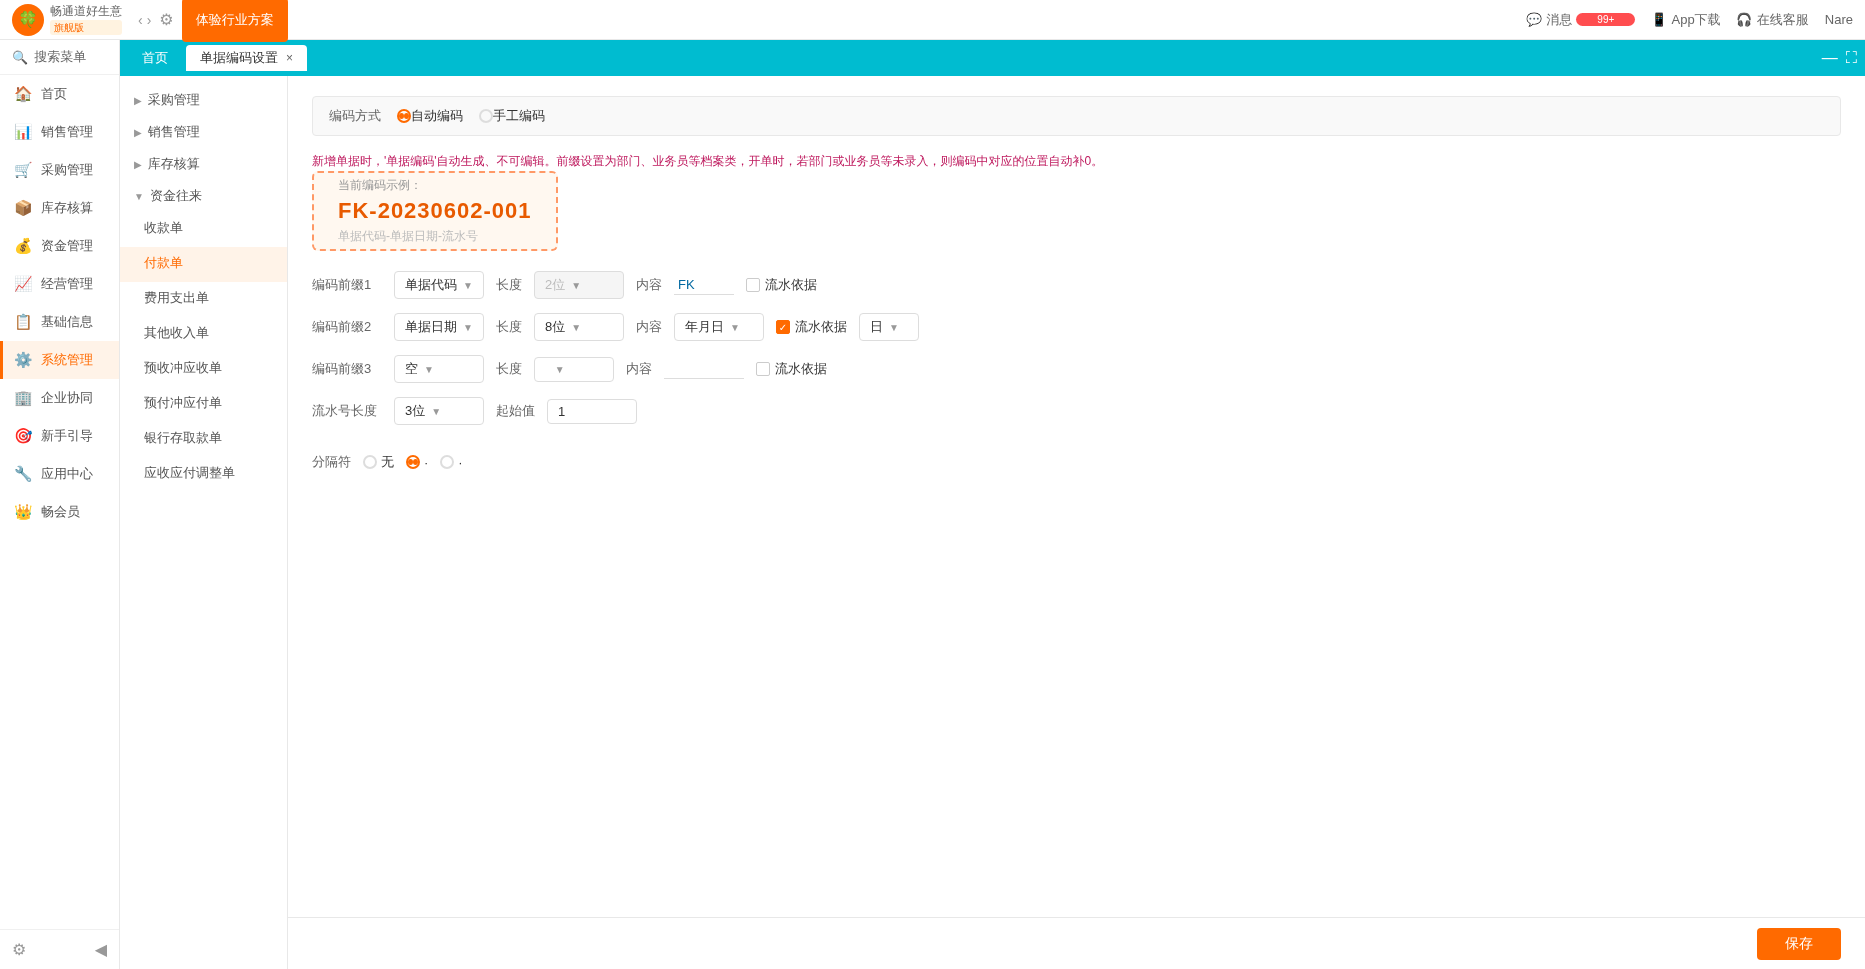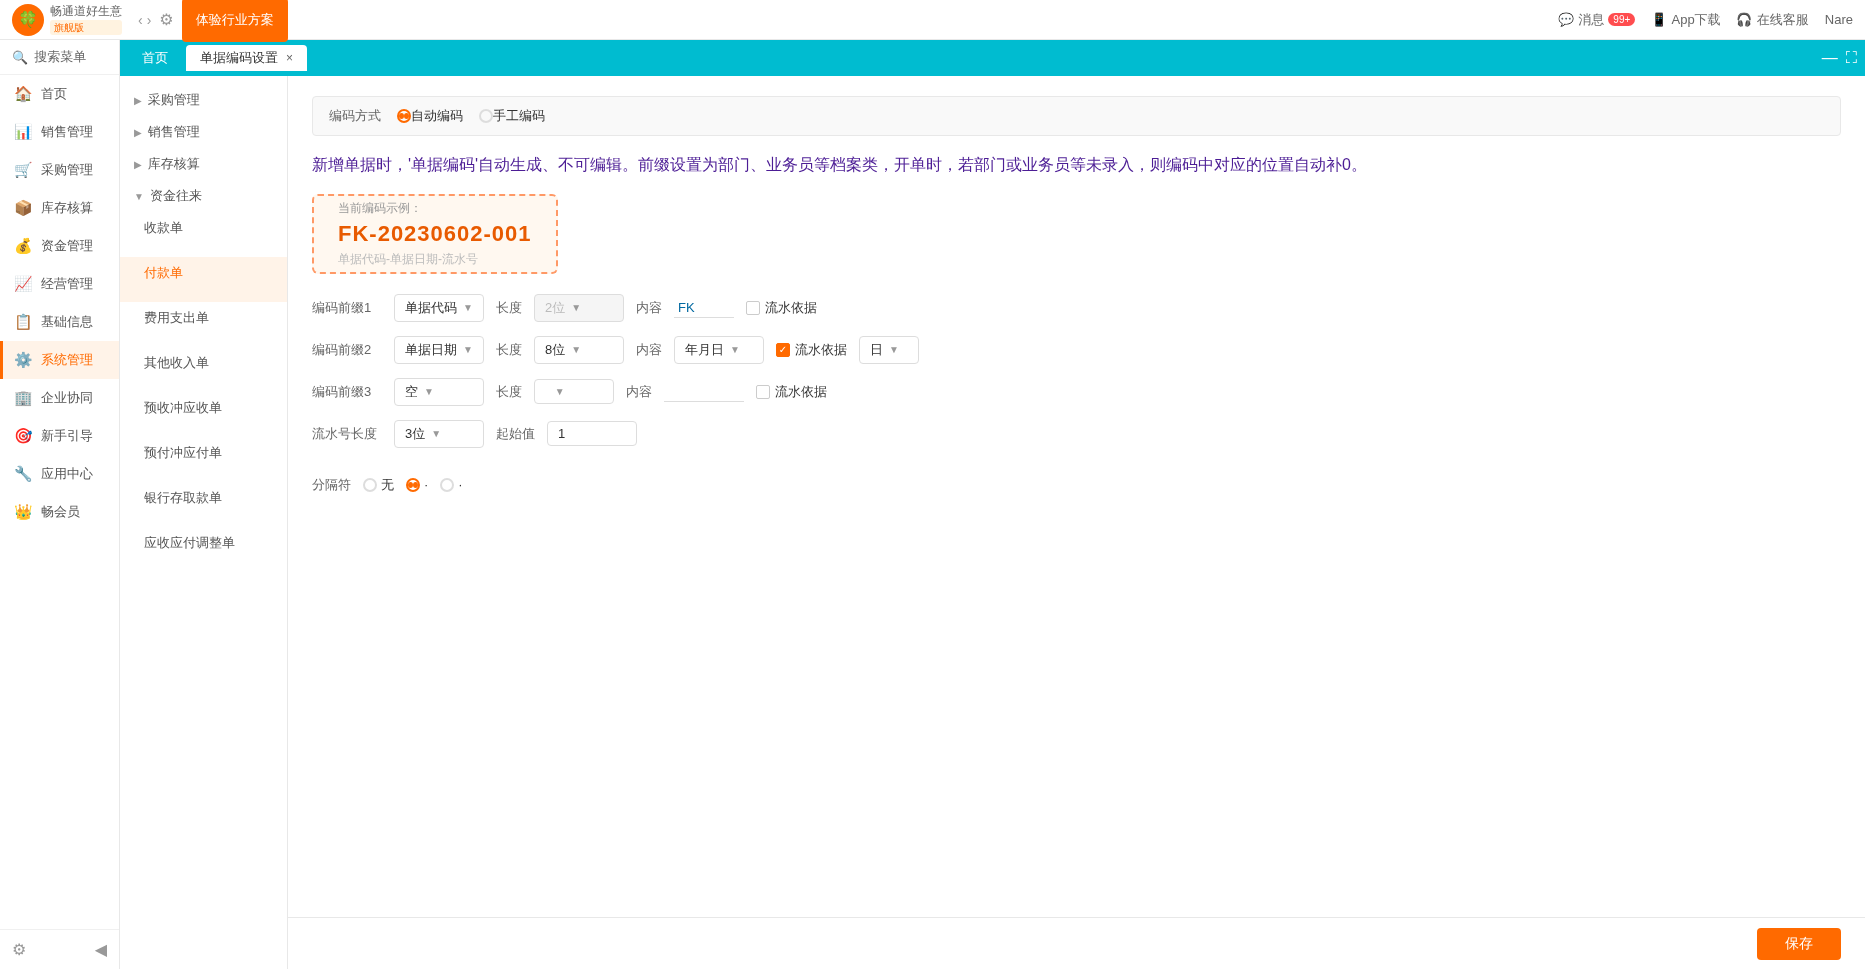--- a/index.html
+++ b/index.html
@@ -22,21 +22,21 @@
     .top-bar-logo { display: flex; align-items: center; gap: 6px; }
     .logo-icon { width: 32px; height: 32px; background: #ff6a00; border-radius: 50%; display: flex; align-items: center; justify-content: center; color: white; font-size: 16px; }
     .logo-text { font-size: 12px; color: #666; line-height: 1.3; }
     .logo-badge { font-size: 10px; color: #ff6a00; background: #fff3e0; border-radius: 3px; padding: 1px 4px; }
     .nav-arrows { display: flex; gap: 4px; color: #999; font-size: 14px; margin-left: 8px; }
     .nav-arrows span { cursor: pointer; }
     .settings-icon { color: #999; cursor: pointer; font-size: 16px; }
     .industry-btn { background: #ff6a00; color: white; border: none; border-radius: 4px; padding: 13px 14px; cursor: pointer; font-size: 13px; }
     .top-bar-right { display: flex; align-items: center; gap: 16px; }
     .top-right-item { display: flex; align-items: center; gap: 4px; color: #666; cursor: pointer; font-size: 13px; }
-    .badge { background: #ff4d4f; color: white; border-radius: 10px; padding: 1px 5px; font-size: 10px; }
+    .badge { background: #ff4d4f; color: white; border-radius: 10px; padding: 1px 21px; font-size: 10px; }
     .user-name { color: #666; font-size: 13px; }
 
     
     .sidebar {
       position: fixed;
       top: 0; left: 0;
       width: 120px;
       height: 100vh;
       background: #fff;
       border-right: 1px solid #e8e8e8;
@@ -151,21 +151,21 @@
       display: flex;
       align-items: center;
       gap: 6px;
       padding: 7px 14px;
       cursor: pointer;
       color: #555;
       font-size: 13px;
     }
     .left-nav-parent .arrow { font-size: 10px; color: #999; }
     .left-nav-child {
-      padding: 7px 14px 20px 24px;
+      padding: 7px 14px 10px 24px;
       cursor: pointer;
       color: #555;
       font-size: 13px;
     }
     .left-nav-child.active { color: #ff6a00; background: #fff3e8; }
 
     
     .main-content {
       flex: 1;
       overflow-y: auto;
@@ -206,23 +206,22 @@
     }
     .radio-circle.checked::after {
       content: '';
       width: 6px; height: 6px;
       border-radius: 50%;
       background: #ff6a00;
     }
 
     
     .info-tip {
-      font-size: 16px;
-      color: #4c1d95;
-      margin-bottom: 16px;
+      font-size: 12px;
+      color: #be185d;
       line-height: 1.6;
     }
 
     
     .code-preview {
       border: 2px dashed #ff9966;
       border-radius: 6px;
       background: #fff8f0;
       padding: 4px 24px;
       display: inline-block;

